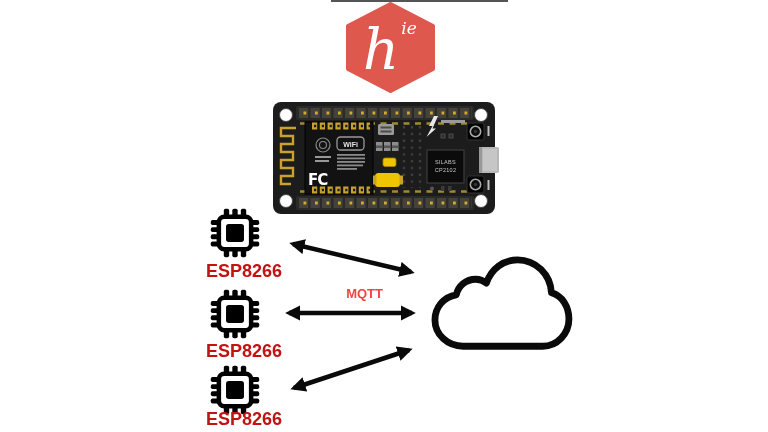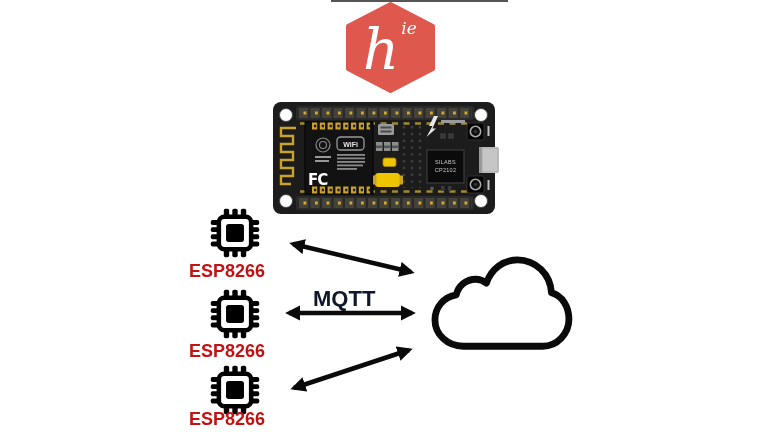--- a/index.html
+++ b/index.html
@@ -6,25 +6,25 @@
   .canvas{position:relative;width:768px;height:432px;background:#ffffff;overflow:hidden;
           font-family:"Liberation Sans",sans-serif;}
   .abs{position:absolute;}
   .top-remnant{left:331px;top:0;width:177px;height:2px;background:#555;}
   .logo-svg{left:345px;top:2px;}
   .board-svg{left:271px;top:96px;}
   .chip-svg{width:52px;height:52px;}
   .chip1{left:209px;top:207px;}
   .chip2{left:209px;top:288px;}
   .chip3{left:209px;top:364px;}
-  .esp-label{left:182px;width:90px;text-align:center;font-size:18px;font-weight:bold;
+  .esp-label{left:199px;width:90px;text-align:center;font-size:18px;font-weight:bold;
              color:#C31212;letter-spacing:0px;}
   .lbl1{top:261px;} .lbl2{top:341px;} .lbl3{top:409px;}
-  .mqtt-label{left:313px;top:286px;width:70px;text-align:left;font-size:22px;
-              font-weight:bold;color:#0f172a;}
+  .mqtt-label{left:313px;top:286px;width:70px;text-align:right;font-size:13px;
+              font-weight:bold;color:#ef4444;}
   .arrows-svg{left:0;top:0;pointer-events:none;}
   .cloud-svg{left:426px;top:254px;}
   .logo-h{font-family:"DejaVu Serif",serif;font-style:italic;fill:#fff;}
   .mono-tiny{font-family:"Liberation Sans",sans-serif;}
 </style>
 </head>
 <body>
 
 <div class="canvas">
 

